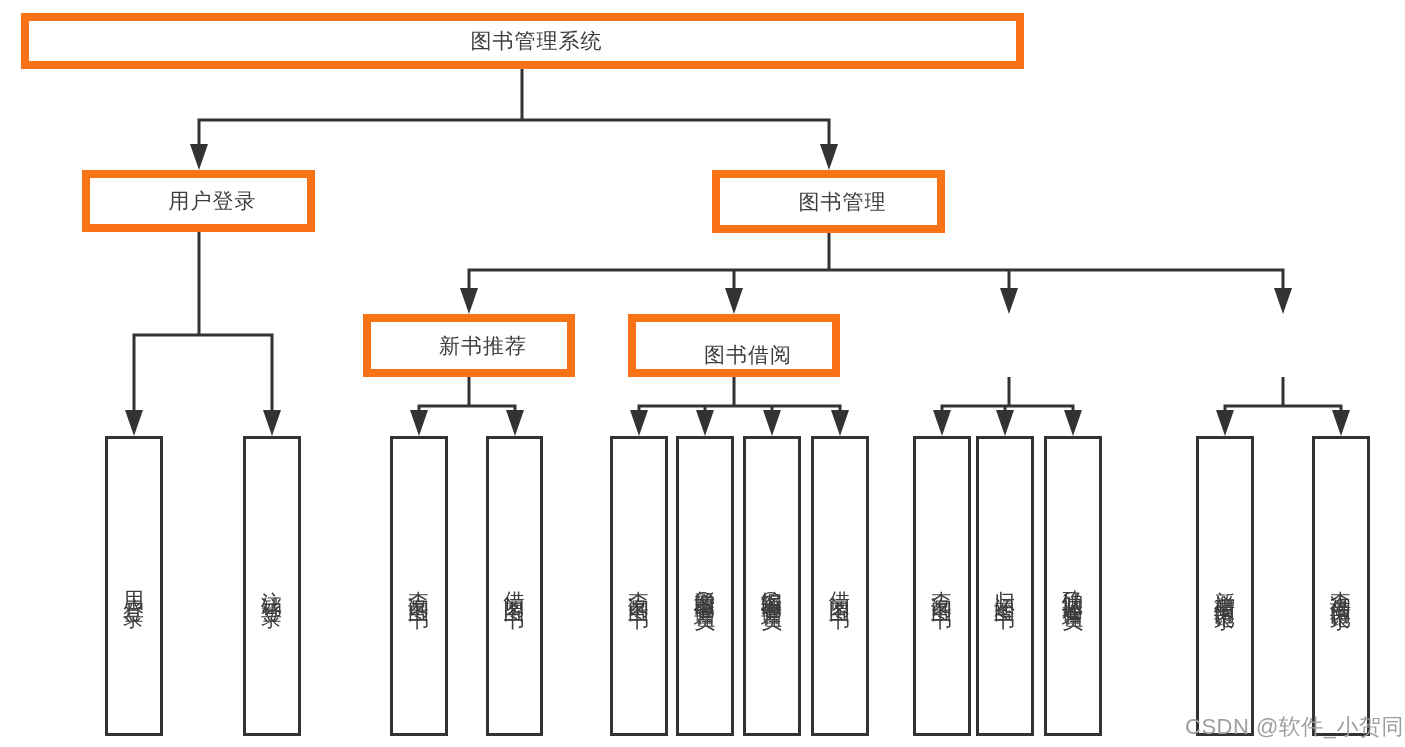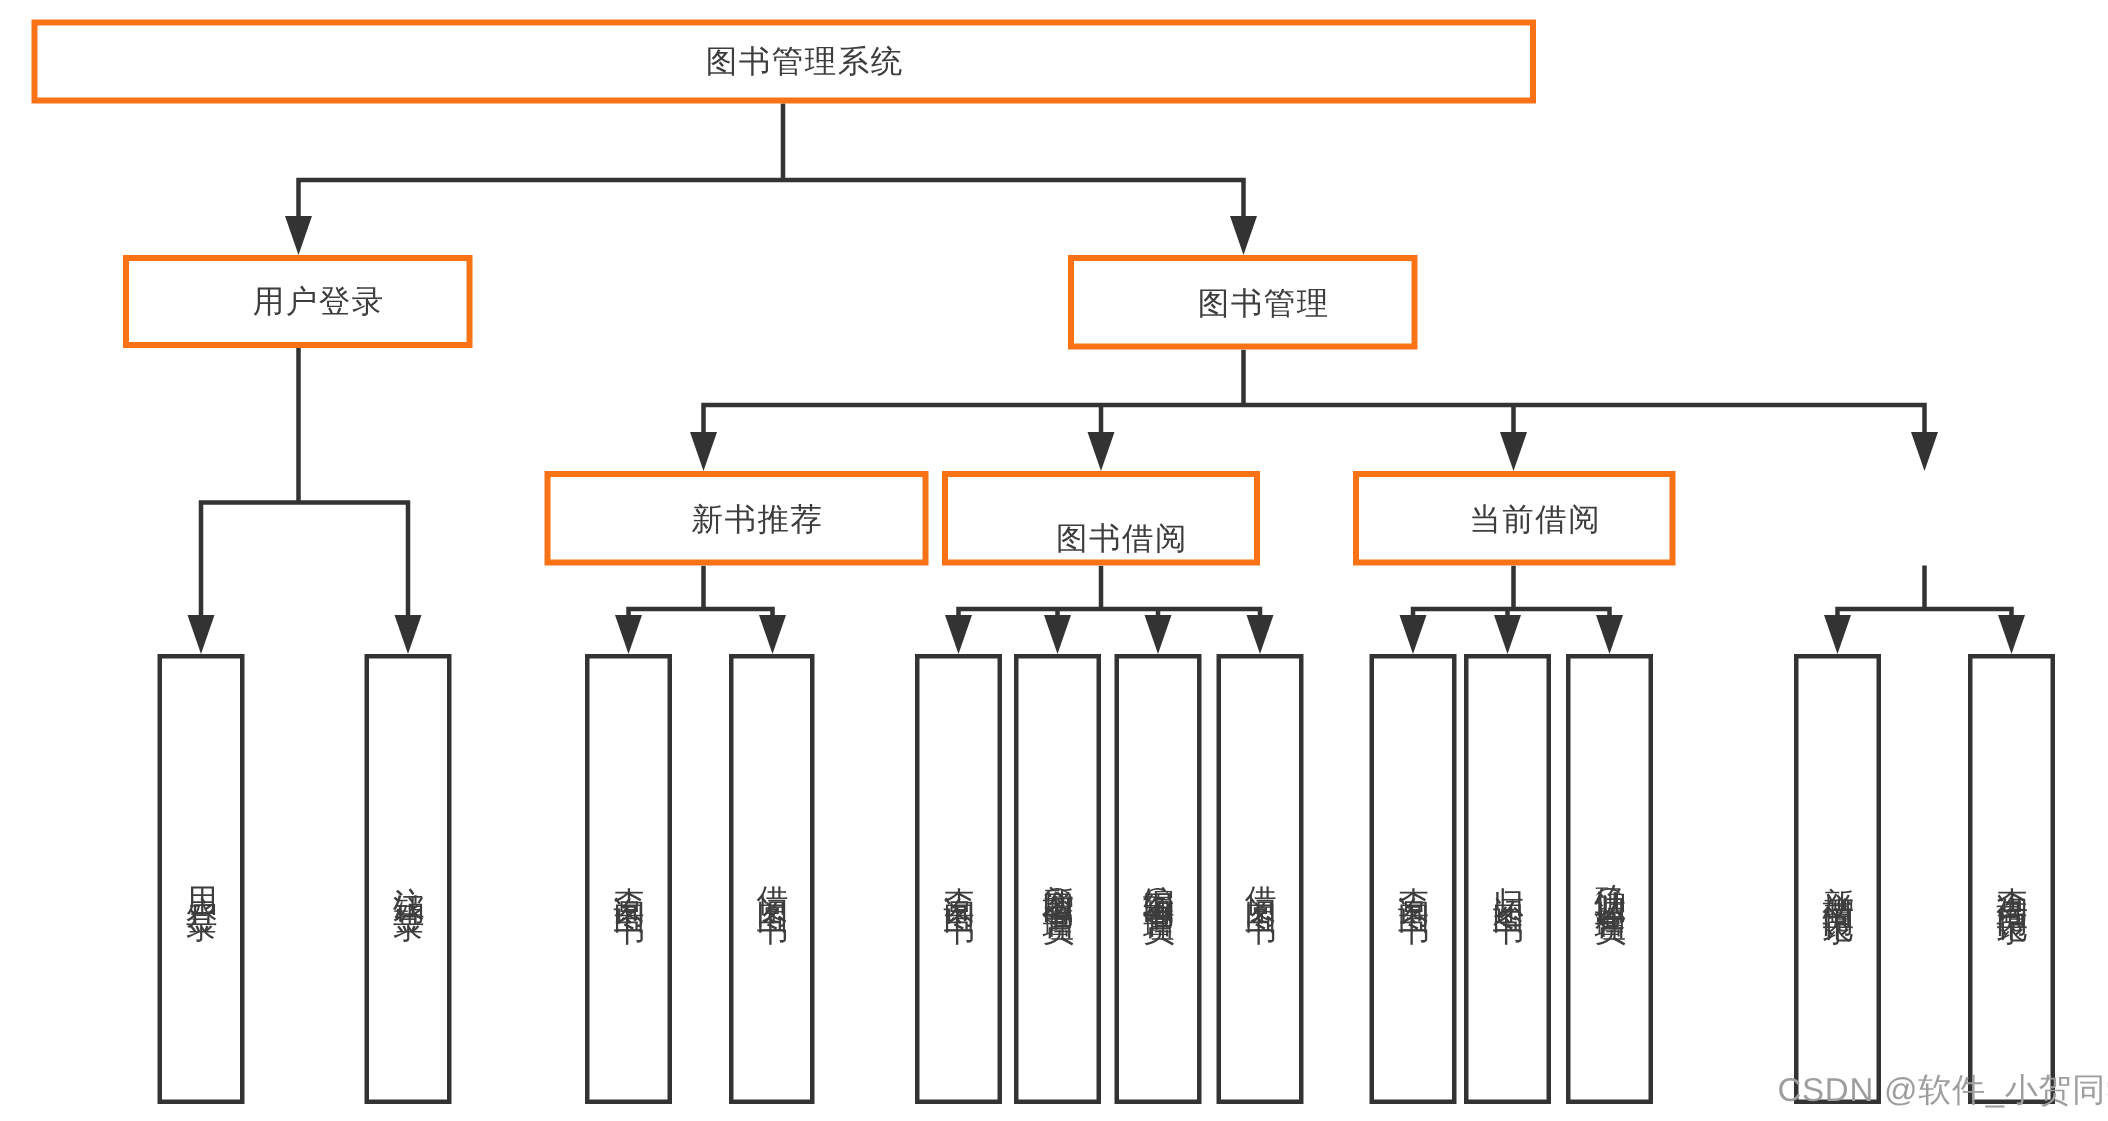--- a/index.html
+++ b/index.html
@@ -17,21 +17,21 @@
   }
   #connectors {
     position: absolute;
     left: 0; top: 0;
     width: 1405px;
     height: 747px;
   }
   .node {
     position: absolute;
     box-sizing: border-box;
-    border: 4px solid #f97316;
+    border: 8px solid #f97316;
     background: #ffffff;
     display: flex;
     align-items: center;
     justify-content: center;
     color: #3d3d3d;
     font-size: 21px;
     letter-spacing: 1px;
     padding-left: 28px;
   }
   .leaf {
@@ -135,28 +135,25 @@
     <span>图书管理系统</span>
   </div>
 
   <div class="node" style="left:82px; top:170px; width:233px; height:62px;">
     <span>用户登录</span>
   </div>
   <div class="node" style="left:712px; top:170px; width:233px; height:63px;">
     <span>图书管理</span>
   </div>
 
-  <div class="node" style="left:363px; top:314px; width:256px; height:63px;">
+  <div class="node" style="left:363px; top:314px; width:212px; height:63px;">
     <span>新书推荐</span>
   </div>
   <div class="node" style="left:628px; top:314px; width:212px; height:63px;align-items:flex-end;">
     <span>图书借阅</span>
-  </div>
-  <div class="node" style="left:902px; top:314px; width:215px; height:63px;">
-    <span>当前借阅</span>
   </div>
 
   <div class="leaf" style="left:105px;">
     <span class="vtext">用户登录</span>
   </div>
   <div class="leaf" style="left:243px;">
     <span class="vtext">注销登录</span>
   </div>
   <div class="leaf" style="left:390px;">
     <span class="vtext">查询图书</span>

